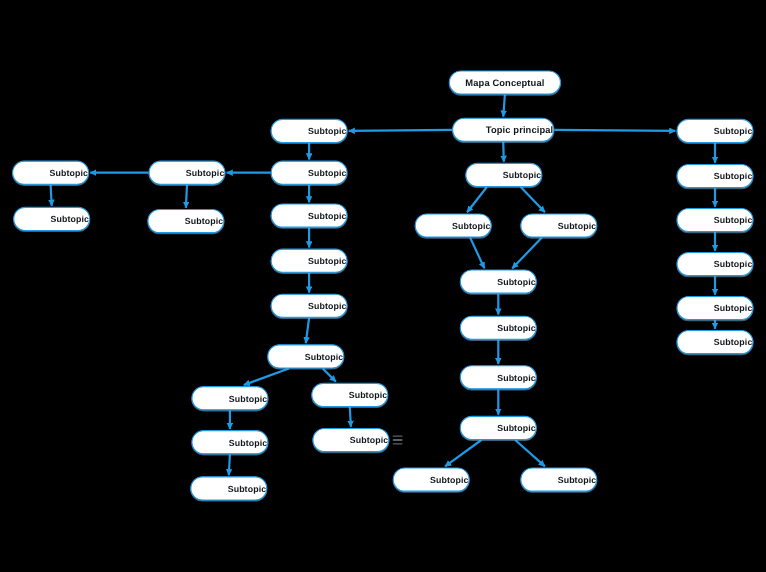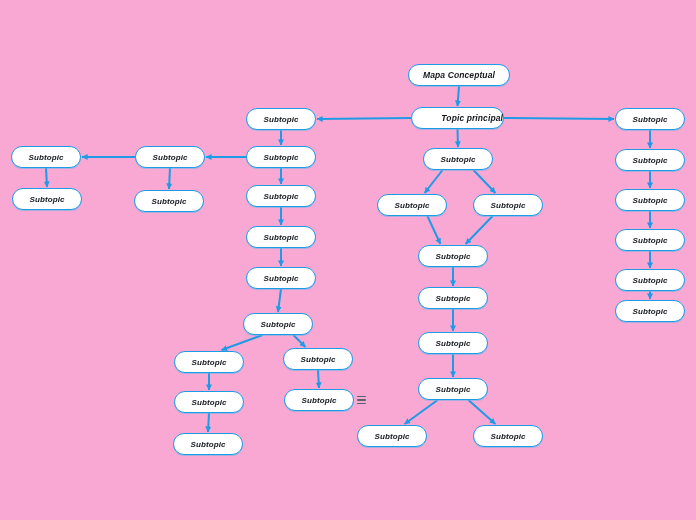--- a/index.html
+++ b/index.html
@@ -12,22 +12,21 @@
     height: 520px;
     position: relative;
     overflow: hidden;
     font-family: "Liberation Sans", sans-serif;
   }
   #canvas {
     position: absolute;
     inset: 0;
     width: 696px;
     height: 520px;
-    background: #f9a8d4;
-    font-style: italic;
+    background: #000000;
   }
   #edge-layer {
     position: absolute;
     left: 0;
     top: 0;
     width: 696px;
     height: 520px;
     pointer-events: none;
   }
   .node {
@@ -46,20 +45,21 @@
     box-shadow: 0 1px 0 rgba(100,180,230,0.55);
   }
   .node.root {
     font-size: 8.5px;
   }
   .node.main {
     font-size: 8.5px;
   }
   .node.sub {
     font-size: 8px;
+    justify-content: flex-end;
   }
   .menu-icon {
     position: absolute;
     width: 9px;
     height: 8px;
     display: flex;
     flex-direction: column;
     justify-content: space-between;
   }
   .menu-icon i {

